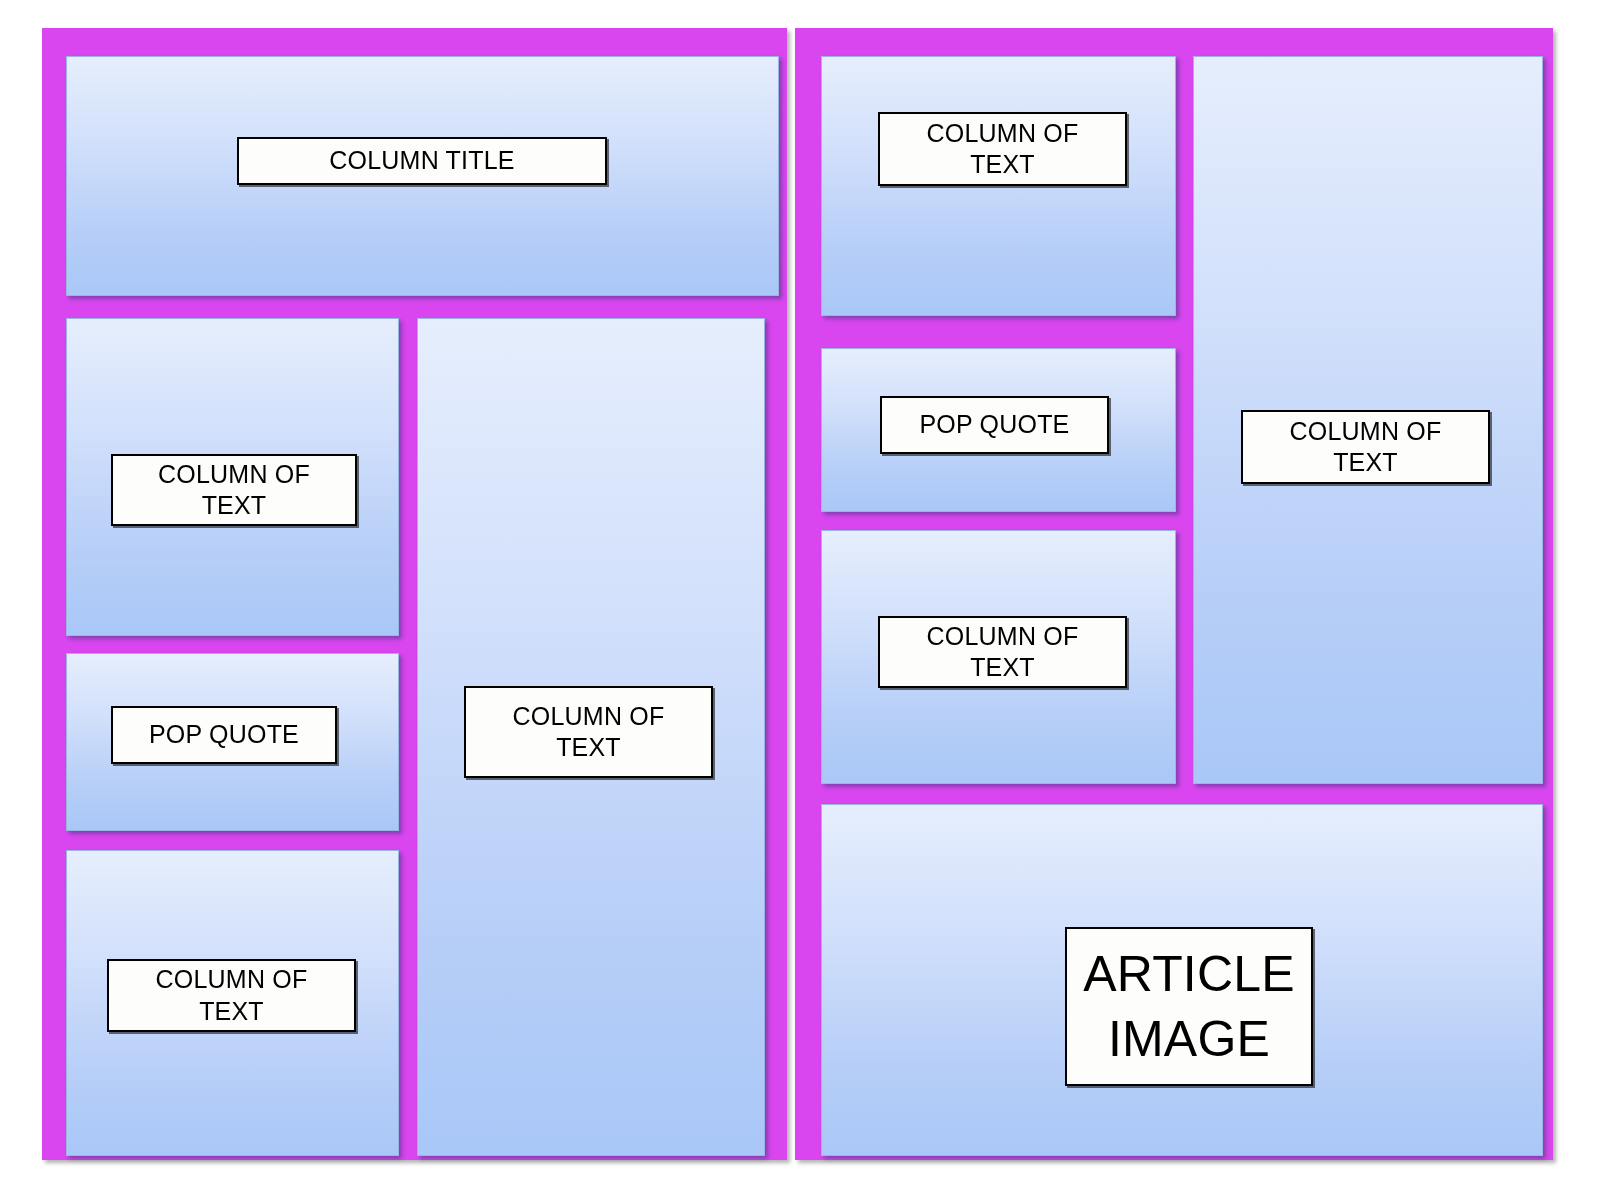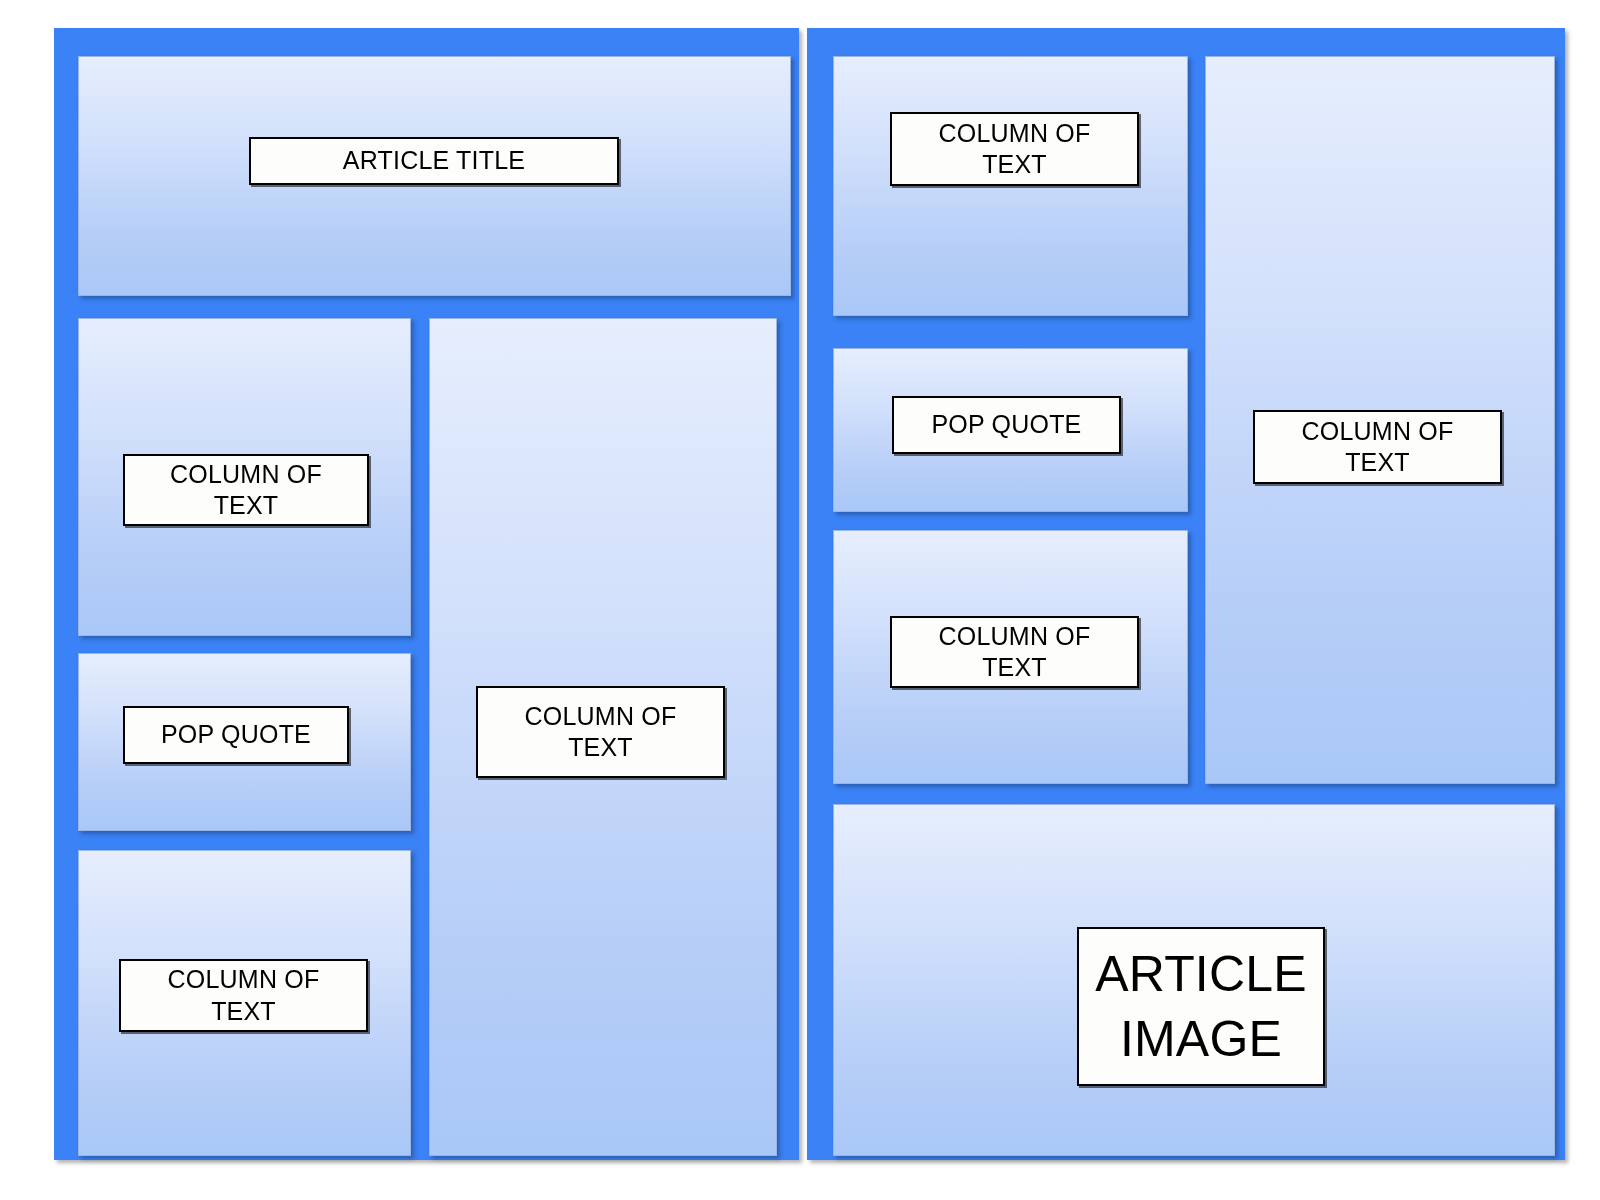--- a/index.html
+++ b/index.html
@@ -17,24 +17,23 @@
   #canvas {
     position: relative;
     width: 1600px;
     height: 1200px;
     background: #ffffff;
   }
 
   
   .page-half {
     position: absolute;
-    background: #3b82f6;
+    background: #d946ef;
     box-sizing: border-box;
     box-shadow: 3px 3px 4px rgba(0,0,0,0.30);
-    margin-left: 12px;
   }
   #page-left  { left: 42px;  top: 28px; width: 745px; height: 1132px; }
   #page-right { left: 795px; top: 28px; width: 758px; height: 1132px; }
 
   
   .panel {
     position: absolute;
     box-sizing: border-box;
     background: linear-gradient(to bottom, #e6eefd 0%, #d2e0fb 35%, #b9d0f8 70%, #a9c7f7 100%);
     border: 1px solid #9ab6e0;
@@ -89,21 +88,21 @@
   #lbl-r-image        { left: 243px; top: 122px; width: 248px; height: 159px; }
 </style>
 </head>
 <body>
 
 <div id="canvas">
 
   <div class="page-half" id="page-left">
 
     <div class="panel" id="panel-title">
-      <div class="label-box" id="lbl-article-title">ARTICLE TITLE</div>
+      <div class="label-box" id="lbl-article-title">COLUMN TITLE</div>
     </div>
 
     <div class="panel" id="panel-l-col1">
       <div class="label-box" id="lbl-l-col1">COLUMN OF
 TEXT</div>
     </div>
 
     <div class="panel" id="panel-l-quote">
       <div class="label-box" id="lbl-l-quote">POP QUOTE</div>
     </div>

